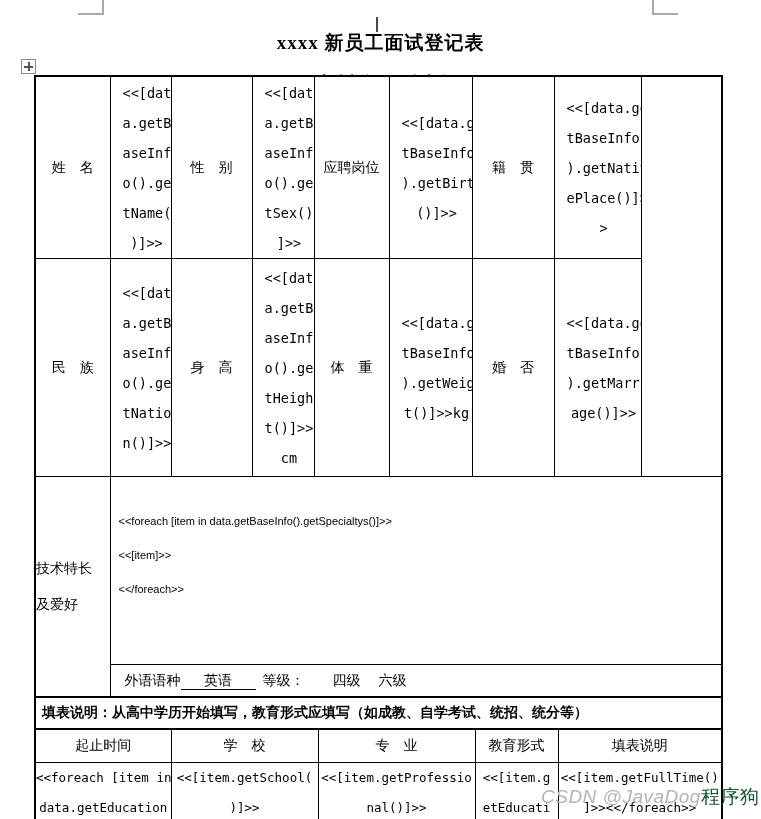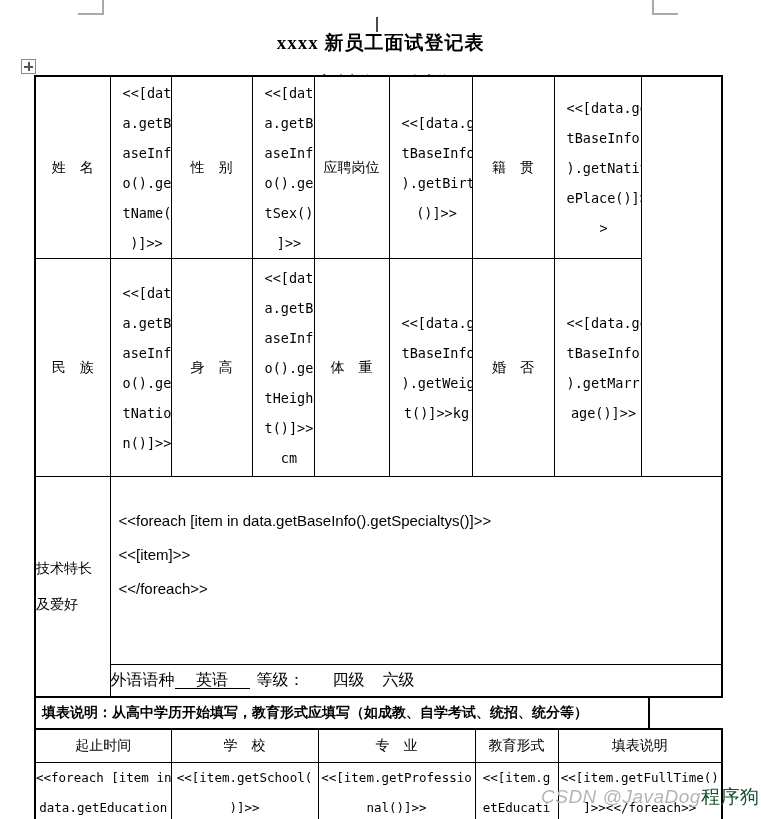--- a/index.html
+++ b/index.html
@@ -32,21 +32,21 @@
   .doc-subtitle{
     position:absolute;left:0;top:55px;width:761px;
     text-align:center;font-size:14px;font-weight:bold;line-height:18px;
     white-space:pre;
   }
   .doc-subtitle .seg{display:inline-block;}
   .doc-subtitle .seg + .seg{margin-left:14px;}
 
   
   .tables{position:absolute;left:34px;top:75px;width:689px;}
-  table{border-collapse:collapse;table-layout:fixed;width:616px;background:#fff;}
+  table{border-collapse:collapse;table-layout:fixed;width:689px;background:#fff;}
   table{border:2px solid #000;}
   table + table{margin-top:-2px;}
   td{border:1px solid #000;padding:0;vertical-align:middle;overflow:hidden;}
 
   .cjk-label{
     text-align:center;font-size:14px;white-space:pre;
     font-family:"Liberation Serif","DejaVu Serif",serif;
     margin-top:23px;
   }
   .mono{
@@ -56,23 +56,23 @@
   }
   tr.r1 td{height:181px;}
   tr.r2 td{height:217px;}
   tr.r3 td{height:160px;}
   tr.r4 td{height:31px;}
 
   .spec-label{white-space:pre-line;line-height:36px;text-align:left;font-size:14px;}
   .spec-cell{vertical-align:top;padding:27px 0 0 8px;}
   .spec-cell .line{
     font-family:"Liberation Sans","DejaVu Sans",sans-serif;
-    font-size:15px;line-height:34px;white-space:pre;
-  }
-  .lang-cell{font-size:16px;padding-left:0;white-space:nowrap;}
+    font-size:11px;line-height:34px;white-space:pre;
+  }
+  .lang-cell{font-size:14px;padding-left:14px;white-space:nowrap;}
   .lang-underline{
     display:inline-block;width:75px;text-align:center;
     border-bottom:1px solid #000;line-height:16px;
   }
   .lang-level-label{margin-left:7px;}
   .lang-level0{margin-left:28px;}
   .lang-level1{margin-left:18px;}
 
   .note-cell{height:30px;font-size:14px;font-weight:bold;padding-left:6px;white-space:nowrap;}
 

